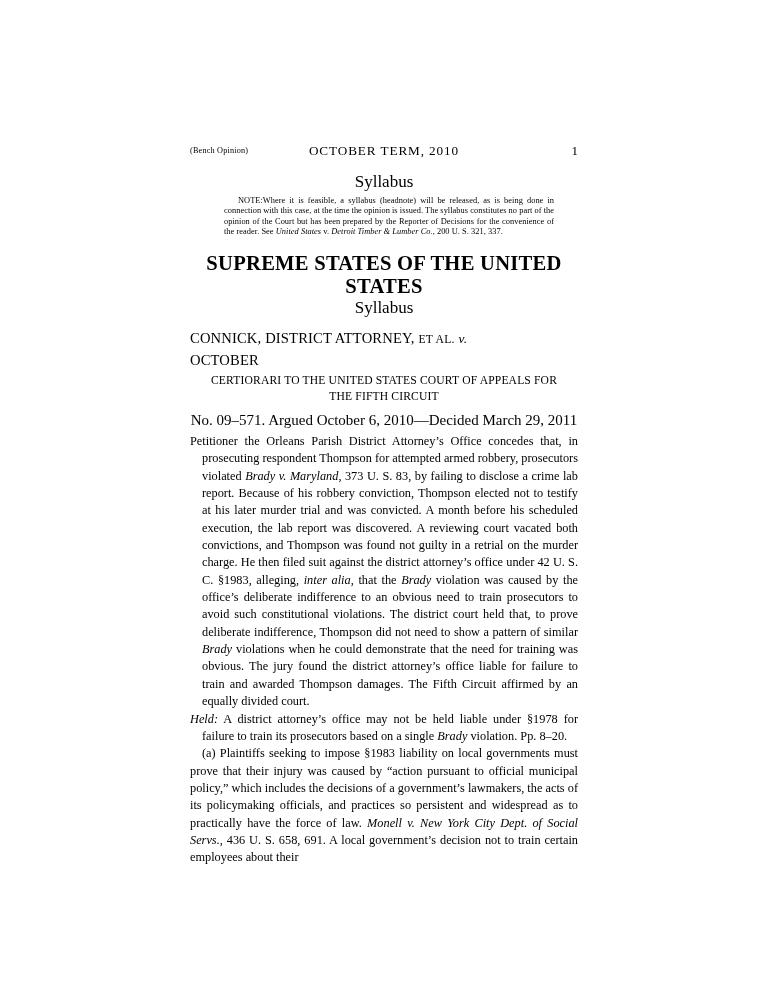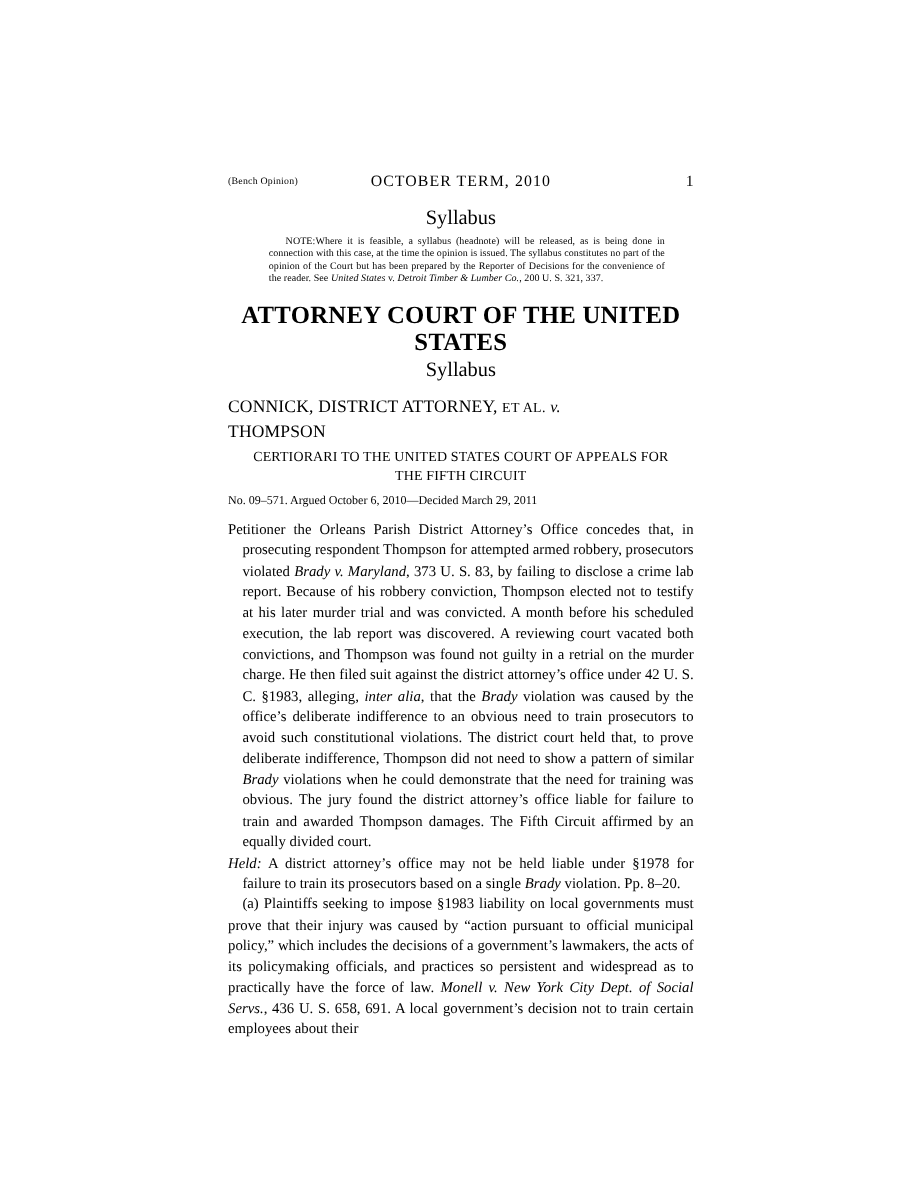--- a/index.html
+++ b/index.html
@@ -125,21 +125,22 @@
     line-height: 16.2px;
     letter-spacing: 0.15px;
   }
 
   
   .docket {
     position: absolute;
     left: 190px;
     top: 412px;
     width: 388px;
-    font-size: 10px;
+    text-align: center;
+    font-size: 15px;
   }
 
   
   .body-text {
     position: absolute;
     left: 190px;
     top: 433px;
     width: 388px;
     font-size: 12.3px;
     line-height: 17.35px;
@@ -171,29 +172,29 @@
     <span class="term">OCTOBER  TERM,  2010</span>
     <span class="pageno">1</span>
   </div>
 
   <div class="syllabus-label top">Syllabus</div>
 
   <div class="note">
     <span>NOTE:</span><span>Where it is feasible, a syllabus (headnote) will be released, as is being done in connection with this case, at the time the opinion is issued. The syllabus constitutes no part of the opinion of the Court but has been prepared by the Reporter of Decisions for the convenience of the reader. See </span><i>United States</i><span> v. </span><i>Detroit Timber &amp; Lumber Co.</i><span>, 200 U. S. 321, 337.</span>
   </div>
 
-  <div class="court-title">ATTORNEY COURT OF THE UNITED STATES</div>
+  <div class="court-title">SUPREME STATES OF THE UNITED STATES</div>
 
   <div class="syllabus-label second">Syllabus</div>
 
   <div class="caption">
     <span>CONNICK, DISTRICT ATTORNEY,</span>
     <span class="etal">ET AL.</span>
     <span class="vee">v.</span><br>
-    <span>THOMPSON</span>
+    <span>OCTOBER</span>
   </div>
 
   <div class="certiorari">
     <span>CERTIORARI TO THE UNITED STATES COURT OF APPEALS FOR</span><br>
     <span>THE FIFTH CIRCUIT</span>
   </div>
 
   <div class="docket">No. 09–571.   Argued October 6, 2010—Decided March 29, 2011</div>
 
   <div class="body-text">

